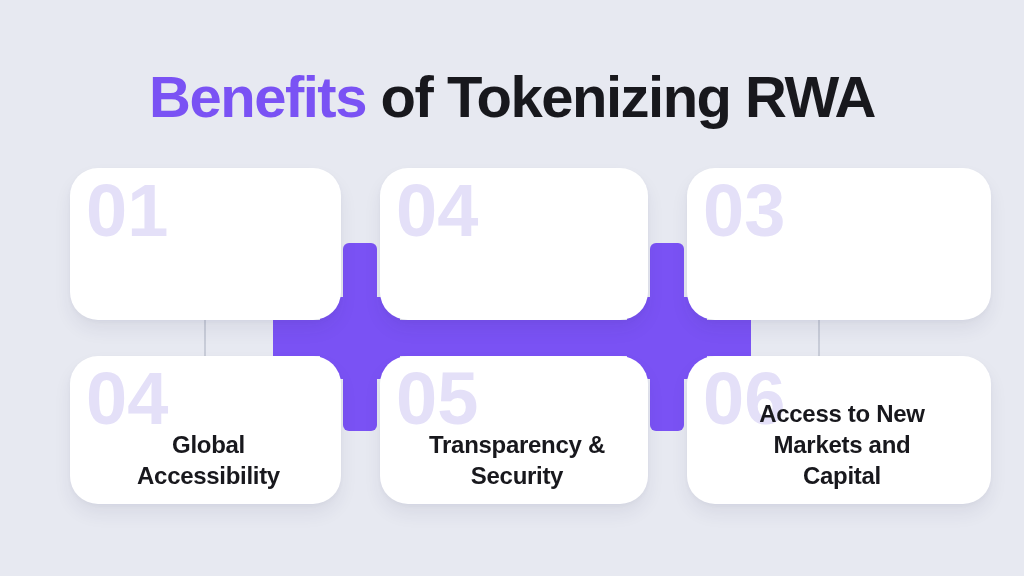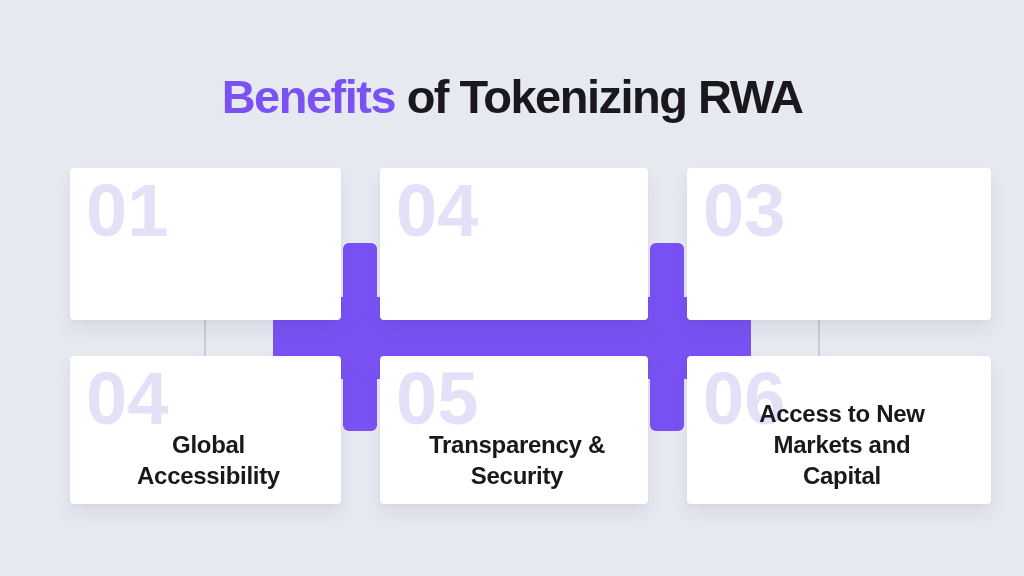--- a/index.html
+++ b/index.html
@@ -11,21 +11,21 @@
     background: var(--bg, #E7E9F1);
     font-family: "Liberation Sans", "DejaVu Sans", sans-serif;
   }
 
   
   .title {
     position: absolute;
     left: 0; right: 0;
     top: 70px;
     text-align: center;
-    font-size: 47px;
+    font-size: 58px;
     line-height: 54px;
     font-weight: 700;
     letter-spacing: -1.5px;
     color: var(--ink, #18181D);
   }
   .title .accent { color: var(--accent, #7A52F4); }
 
   
   .connector { position: absolute; background: var(--accent, #7A52F4); z-index: 2; }
   .bar   { left: 273px; top: 320px; width: 478px; height: 36px; }
@@ -43,21 +43,21 @@
     background: var(--line, #C8CCD8);
     z-index: 1;
   }
   .vline-1 { left: 204px; }
   .vline-2 { left: 818px; }
 
   
   .card {
     position: absolute;
     background: var(--card, #FFFFFF);
-    border-radius: 4px;
+    border-radius: 28px;
     box-shadow: 0 10px 18px rgba(40, 40, 90, 0.07), 0 2px 4px rgba(40, 40, 90, 0.04);
     z-index: 3;
     overflow: hidden;
   }
   .row1 { top: 168px; height: 152px; }
   .row2 { top: 356px; height: 148px; text-align: center; }
   .col1 { left: 70px;  width: 271px; }
   .col2 { left: 380px; width: 268px; }
   .col3 { left: 687px; width: 304px; }
 

